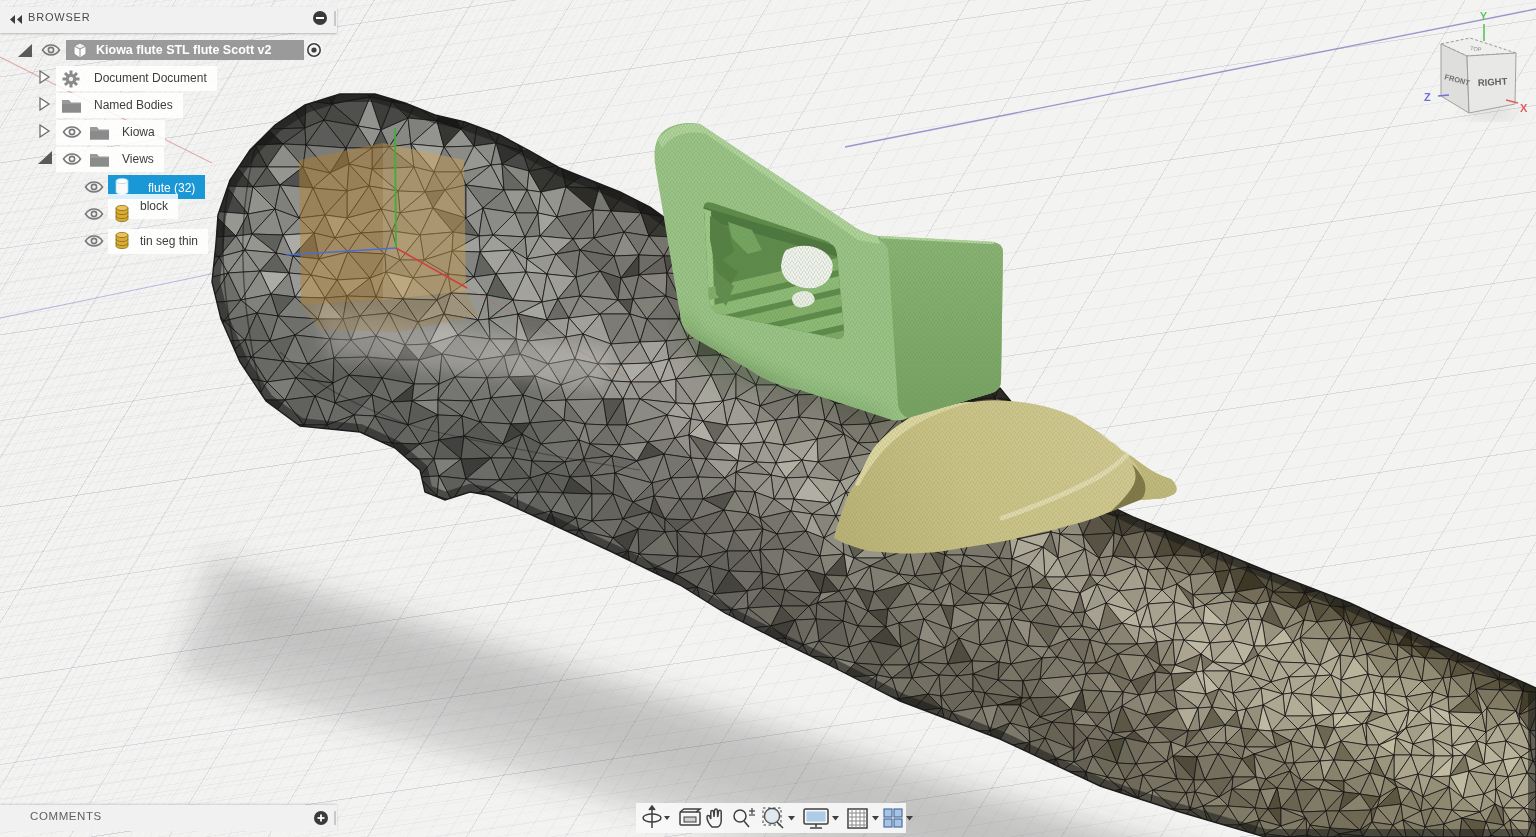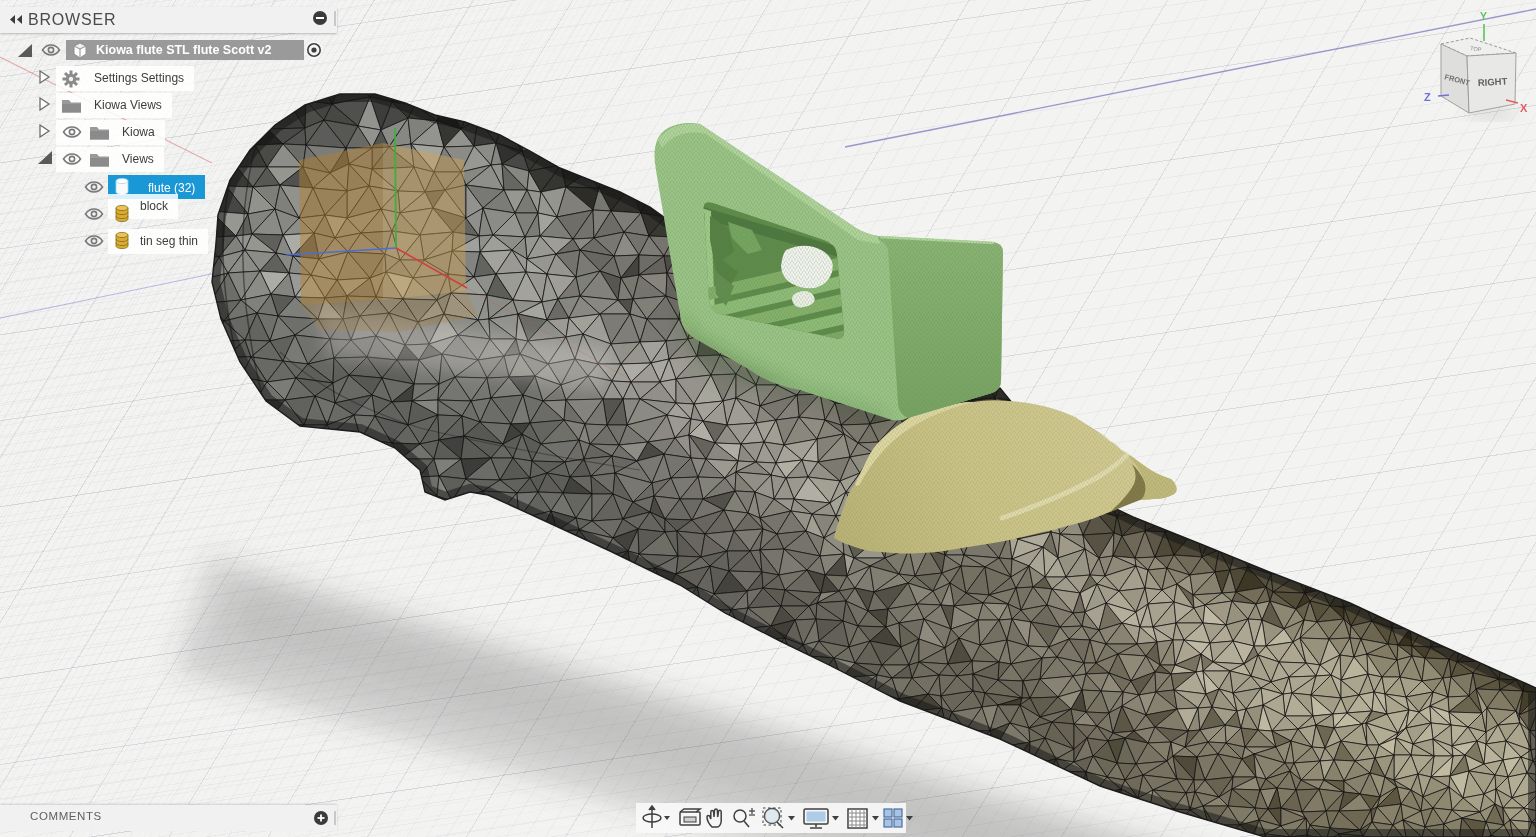--- a/index.html
+++ b/index.html
@@ -2266,21 +2266,21 @@
 </g>
 </svg>
 
 <div class="abs" style="left:0;top:7px;width:337px;height:26px;background:#f1f1f1;box-shadow:0 1px 2px rgba(0,0,0,0.25);"></div>
 <div class="abs" style="left:8px;top:12px;width:20px;height:16px;">
  <svg width="16" height="14">
       <polygon points="7,3 7,12 2,7.5" fill="#3c3c3c"></polygon>
       <polygon points="14,3 14,12 9,7.5" fill="#3c3c3c"></polygon>
     </svg>
 </div>
-<div class="abs" style="left:28px;top:11px;font-size:16px;color:#4a4a4a;letter-spacing:0.8px;text-align:center;">BROWSER</div>
+<div class="abs" style="left:28px;top:11px;font-size:11px;color:#4a4a4a;letter-spacing:0.8px;text-align:center;">BROWSER</div>
 <div class="abs" style="left:313px;top:11px;width:14px;height:14px;border-radius:50%;background:#3a3a3a;"></div>
 <div class="abs" style="left:316px;top:17px;width:8px;height:2px;background:#fff;"></div>
 <div class="abs" style="left:334px;top:11px;width:2px;height:15px;background:#c9c9c9;"></div>
 
 <div class="abs" style="left:66px;top:40px;width:238px;height:20px;background:#9a9a9a;"></div>
 <svg class="abs" style="left:16px;top:42px;" width="18" height="17">
     <polygon points="2,15 16,15 16,2" fill="#5a5a5a"></polygon>
   </svg>
 <svg class="abs" style="left:41px;top:43px;" width="20" height="14">
     <path d="M10 2 C14.5 2 17.5 5.5 18.5 7 C17.5 8.5 14.5 12 10 12 C5.5 12 2.5 8.5 1.5 7 C2.5 5.5 5.5 2 10 2 Z" fill="none" stroke="#787878" stroke-width="1.6"></path>
@@ -2291,38 +2291,38 @@
     <polygon points="4,5 10,2 16,5 10,8" fill="#efefef" stroke="#8f8f8f" stroke-width="1"></polygon>
     <line x1="10" y1="8" x2="10" y2="17" stroke="#8f8f8f"></line>
   </svg>
 <div class="abs" style="left:96px;top:43px;font-size:12.5px;font-weight:bold;color:#ffffff;">Kiowa flute STL flute Scott v2</div>
 <div class="abs" style="left:305px;top:41px;width:18px;height:18px;border-radius:50%;background:#f6f6f6;"></div>
 <svg class="abs" style="left:305px;top:41px;" width="18" height="18">
     <circle cx="9" cy="9" r="6.2" fill="none" stroke="#3f3f3f" stroke-width="1.6"></circle>
     <circle cx="9" cy="9" r="2.6" fill="#3f3f3f"></circle>
   </svg>
 
-<div class="lbl" style="left:56px;top:66px;padding-left:38px;">Settings Settings</div>
+<div class="lbl" style="left:56px;top:66px;padding-left:38px;">Document Document</div>
 <svg class="abs" style="left:37px;top:69px;" width="14" height="16">
     <polygon points="3,2 12,8 3,14" fill="#fdfdfd" stroke="#6e6e6e" stroke-width="1.3"></polygon>
   </svg>
 <svg class="abs" style="left:60px;top:68px;" width="22" height="22">
     <g fill="#8b8b8b">
       <circle cx="11" cy="11" r="5.2"></circle>
       <g stroke="#8b8b8b" stroke-width="3">
         <line x1="11" y1="2.5" x2="11" y2="19.5"></line>
         <line x1="2.5" y1="11" x2="19.5" y2="11"></line>
         <line x1="5" y1="5" x2="17" y2="17"></line>
         <line x1="17" y1="5" x2="5" y2="17"></line>
       </g>
       <circle cx="11" cy="11" r="2.2" fill="#f2f2f2"></circle>
     </g>
   </svg>
 
-<div class="lbl" style="left:56px;top:93px;padding-left:38px;">Kiowa Views</div>
+<div class="lbl" style="left:56px;top:93px;padding-left:38px;">Named Bodies</div>
 <svg class="abs" style="left:37px;top:96px;" width="14" height="16">
     <polygon points="3,2 12,8 3,14" fill="#fdfdfd" stroke="#6e6e6e" stroke-width="1.3"></polygon>
   </svg>
 <svg class="abs" style="left:61px;top:97px;" width="21" height="16">
     <path d="M1 3 h7 l2 2.5 h10 v10 h-19 Z" fill="#9a9a9a"></path>
     <rect x="1" y="7" width="19" height="8.5" fill="#8b8b8b"></rect>
   </svg>
 
 <div class="lbl" style="left:56px;top:120px;padding-left:66px;">Kiowa</div>
 <svg class="abs" style="left:37px;top:123px;" width="14" height="16">

